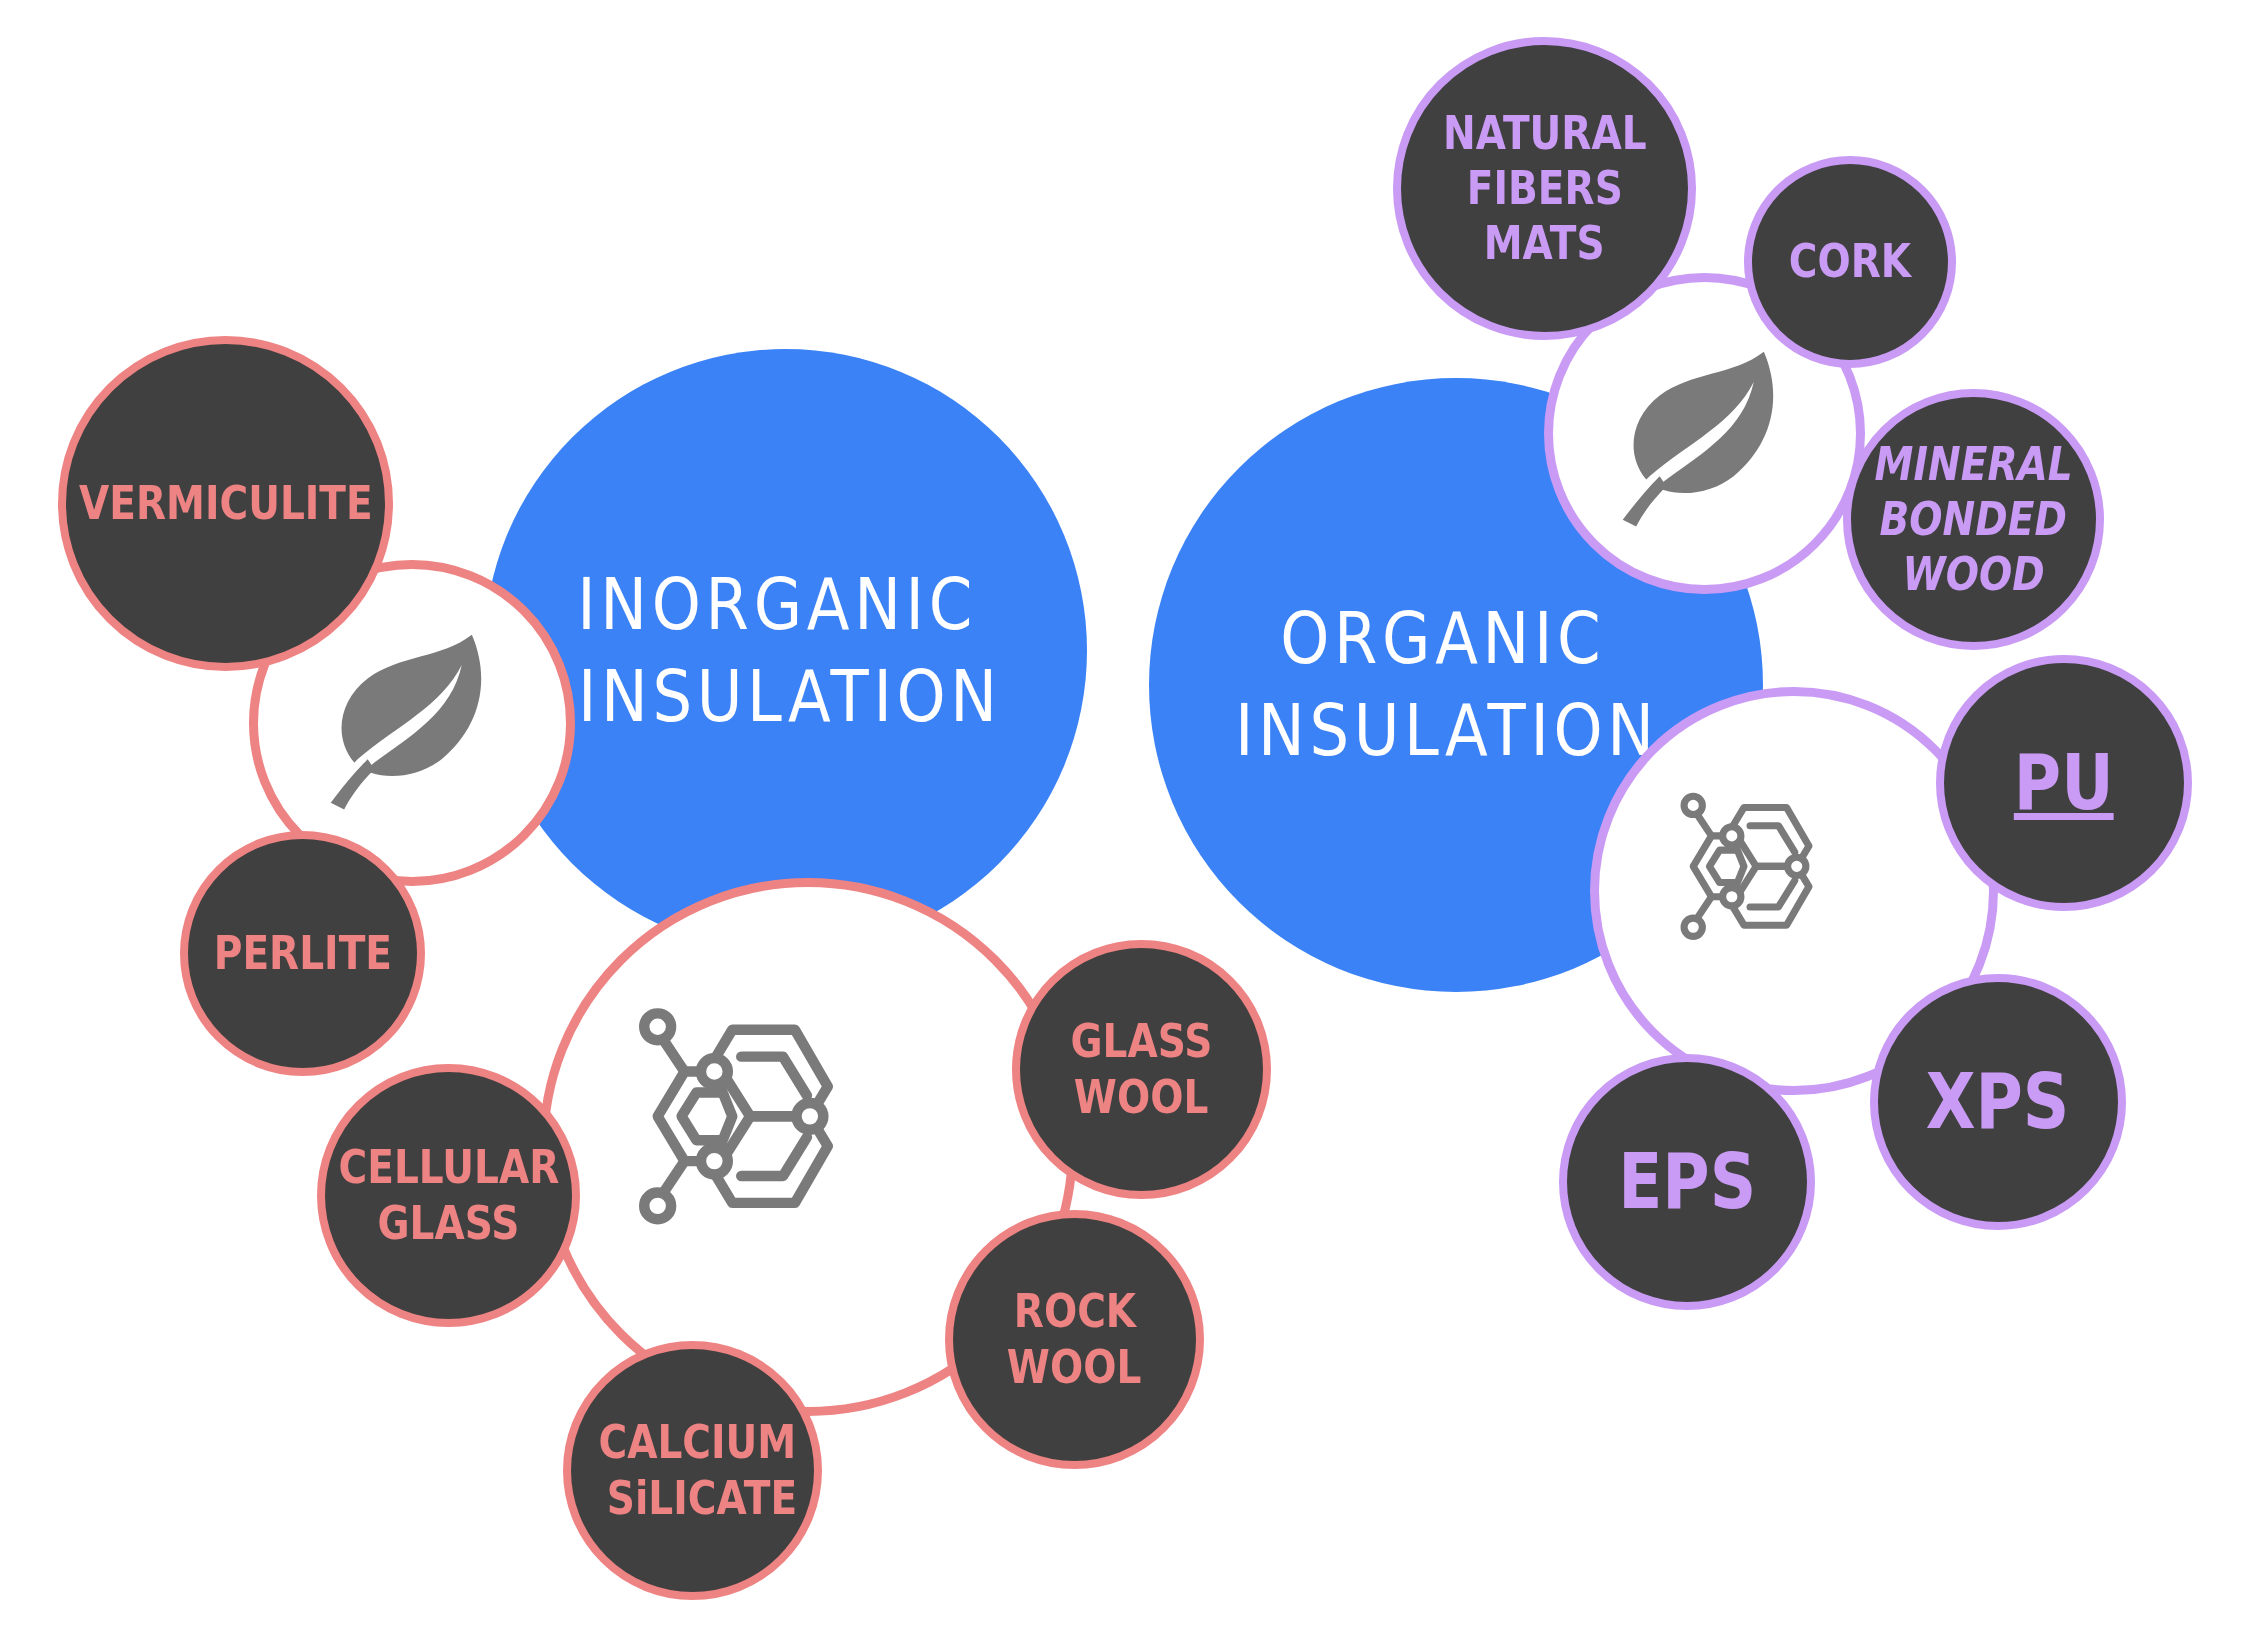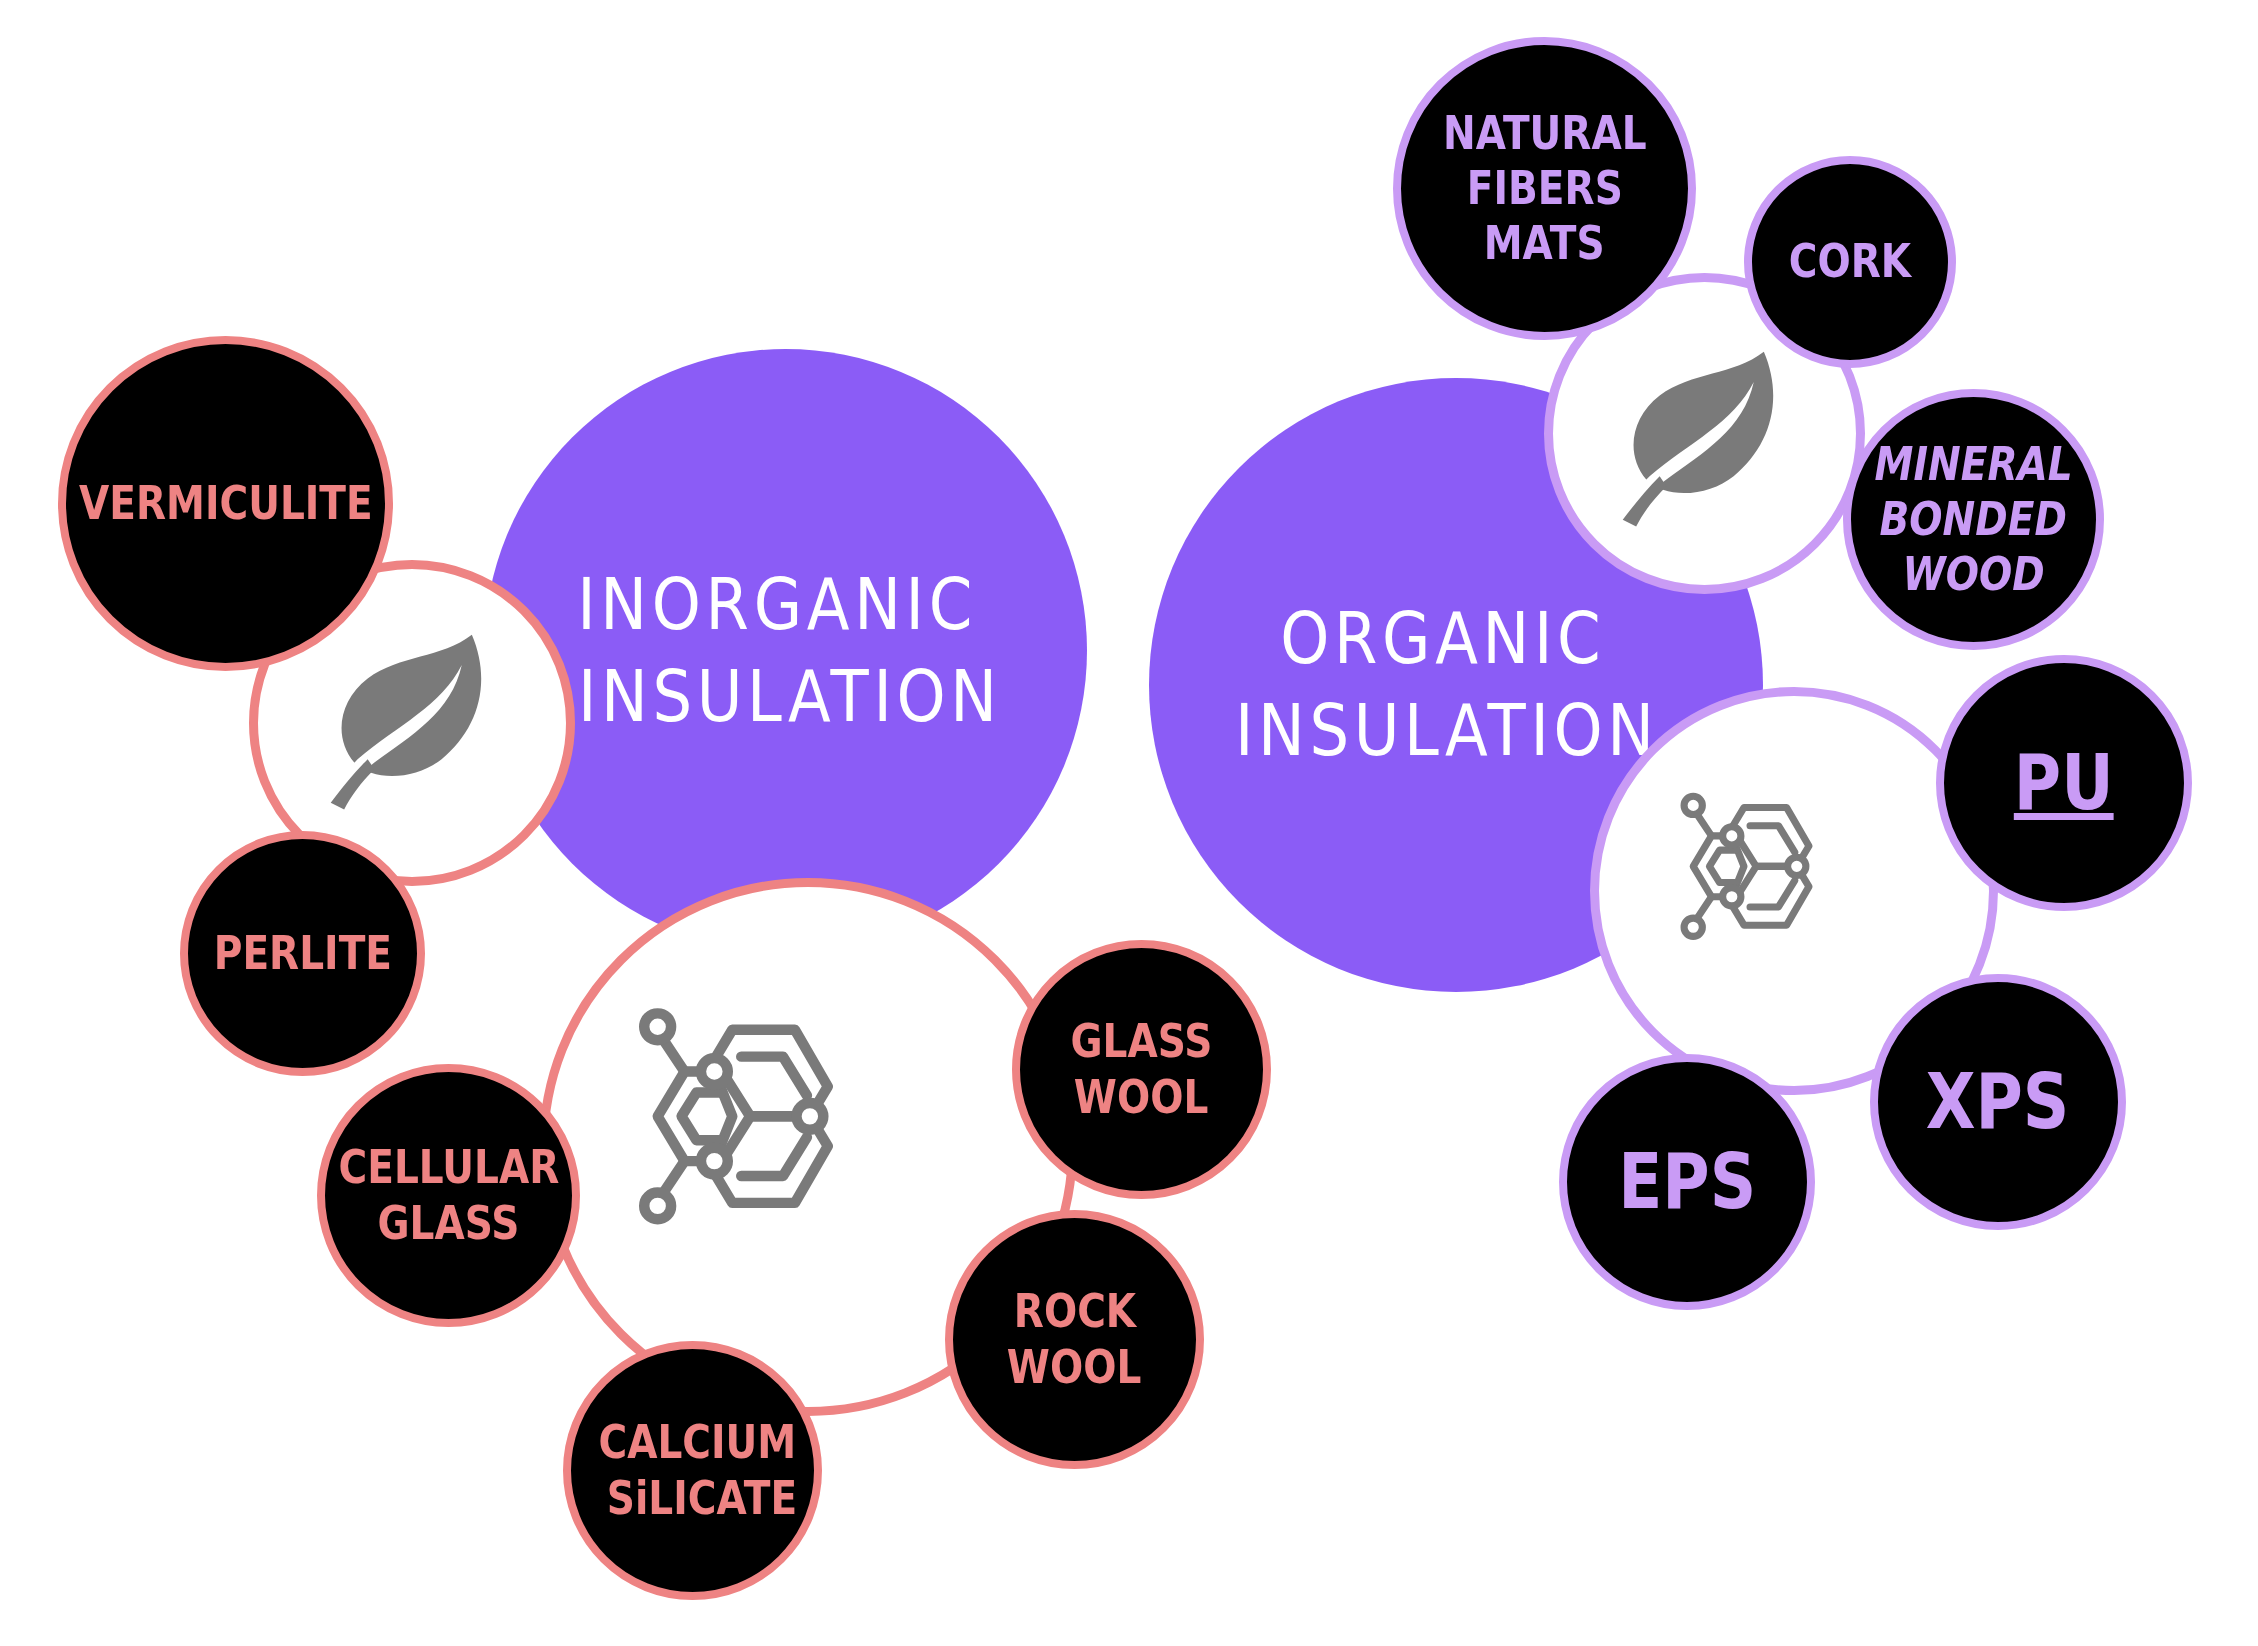--- a/index.html
+++ b/index.html
@@ -1,24 +1,24 @@
 <!DOCTYPE html>
 <html style="font-size:14px"><head>
 <meta charset="utf-8">
 <style>
   html, body { margin:0; padding:0; background:#ffffff; }
   body { width:2258px; height:1646px; position:relative; overflow:hidden;
          font-family:"DejaVu Sans Condensed","DejaVu Sans","Liberation Sans",sans-serif; }
   .circle { position:absolute; border-radius:50%; box-sizing:border-box;
             display:flex; align-items:center; justify-content:center; text-align:center; }
-  .main { background:#8b5cf6; color:#ffffff; flex-direction:column; }
+  .main { background:#3b82f6; color:#ffffff; flex-direction:column; }
   .main .title { font-size:71px; letter-spacing:5.3px; line-height:92px; font-weight:normal;
                  font-family:"DejaVu Sans","Liberation Sans",sans-serif; transform:scaleX(0.88); }
   .hub { background:#ffffff; }
-  .node { background:#000000; flex-direction:column; }
+  .node { background:#404040; flex-direction:column; }
   .node .lbl { font-weight:bold; line-height:1.2; transform:scaleX(0.85); white-space:nowrap;
                font-family:"DejaVu Sans","Liberation Sans",sans-serif; }
   .coral { border:8px solid #ee8383; color:#ee8383; }
   .coral.hub { border-width:9.7px; }
   .lav { border:8px solid #c99bf5; color:#c99bf5; }
   .lav.hub { border-width:9.7px; }
   .bridge { position:absolute; border-radius:17.6px; }
   svg { display:block; }
 </style>
 </head>

